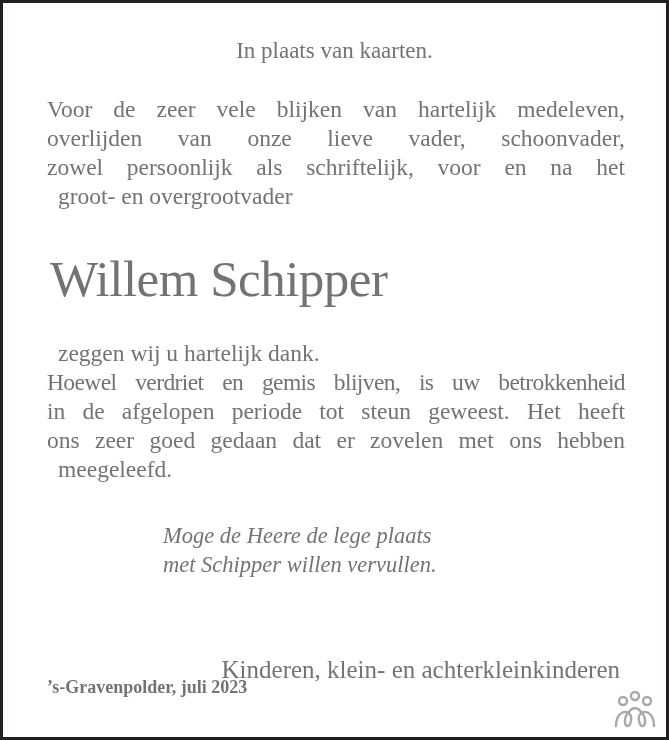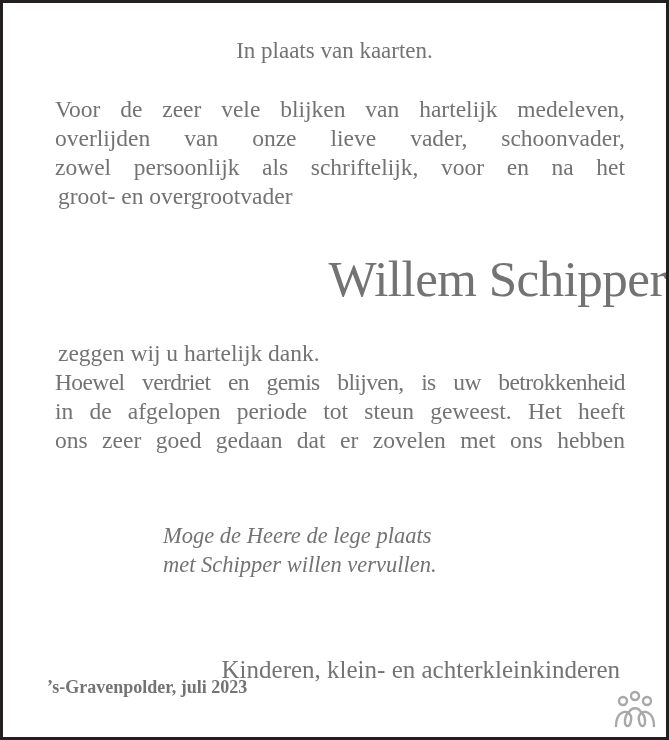--- a/index.html
+++ b/index.html
@@ -9,24 +9,24 @@
     box-sizing: border-box;
     border: 3px solid #231f20;
     background: #ffffff;
     color: #737373;
     font-family: "Liberation Serif", serif;
     overflow: hidden;
   }
   .line { position: absolute; white-space: nowrap; }
   .intro { left: 0; right: 0; top: 35px; text-align: center; font-size: 23px; }
   .para { position: absolute; left: 44px; width: 578px; font-size: 23.5px; line-height: 29px; }
-  .para .j { display: block; text-align: justify; text-align-last: justify; height: 29px; margin-left: 8px; }
+  .para .j { display: block; text-align: justify; text-align-last: justify; height: 29px; }
   .para .l { display: block; text-align: left; height: 29px; margin-left: 11px; }
   .p1 { top: 92px; }
-  .name { left: 0; right: 0; top: 247px; text-align: right; font-size: 51px; letter-spacing: -0.5px; padding-left: 47px; }
+  .name { left: 0; right: 0; top: 247px; text-align: left; font-size: 51px; letter-spacing: -0.5px; padding-left: 47px; }
   .p2 { top: 336px; }
   .p2 .tight { letter-spacing: -0.6px; }
   .verse { position: absolute; left: 160px; top: 518px; font-size: 22.5px; font-style: italic; line-height: 29px; }
   .sig { right: 46px; top: 611px; font-size: 25px; margin-top: 42px; }
   .place { left: 44px; top: 674px; font-size: 18px; font-weight: bold; }
   .logo { position: absolute; left: 610px; top: 687px; width: 44px; height: 40px; }
 </style>
 </head>
 <body>
 
@@ -40,20 +40,21 @@
     <span class="l">groot- en overgrootvader</span>
   </div>
 
   <div class="line name">Willem Schipper</div>
 
   <div class="para p2">
     <span class="l">zeggen wij u hartelijk dank.</span>
     <span class="j tight">Hoewel verdriet en gemis blijven, is uw betrokkenheid</span>
     <span class="j">in de afgelopen periode tot steun geweest. Het heeft</span>
     <span class="j">ons zeer goed gedaan dat er zovelen met ons hebben</span>
+    <span class="l">meegeleefd.</span>
   </div>
 
   <div class="verse">
     <div>Moge de Heere de lege plaats</div>
     <div>met Schipper willen vervullen.</div>
   </div>
 
   <div class="line sig">Kinderen, klein- en achterkleinkinderen</div>
   <div class="line place">’s-Gravenpolder, juli 2023</div>
 

